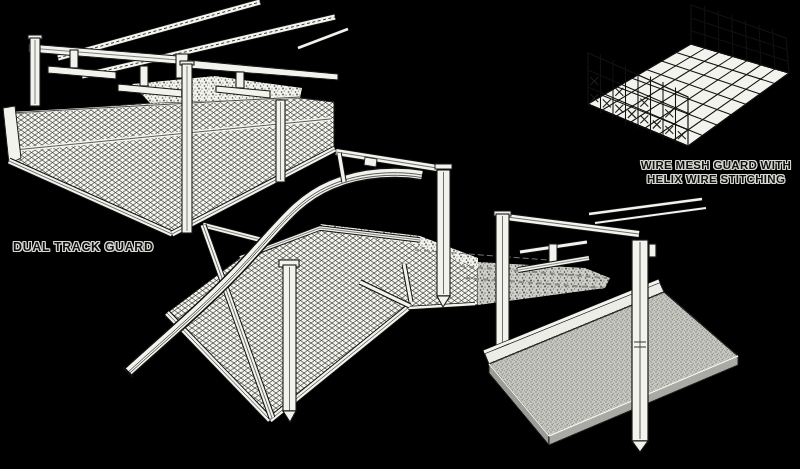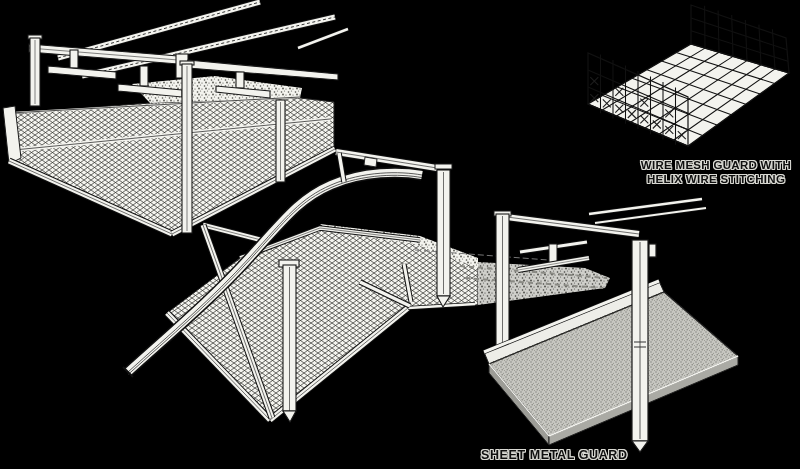--- a/index.html
+++ b/index.html
@@ -257,22 +257,22 @@
                  M85.3,125.8 L93.3,133.8 M93.3,125.8 L85.3,133.8
                  M97.8,131.1 L105.8,139.1 M105.8,131.1 L97.8,139.1"></path>
         <path d="M10.3,77.2 L18.3,85.2 M18.3,77.2 L10.3,85.2
                  M35.3,87.9 L43.3,95.9 M43.3,87.9 L35.3,95.9
                  M60.3,98.7 L68.3,106.7 M68.3,98.7 L60.3,106.7
                  M85.3,109.4 L93.3,117.4 M93.3,109.4 L85.3,117.4"></path>
       </g>
     </svg>
   </figure>
 
-
-
-  <div class="caption" style="left:481px;top:448px">SHEET METAL GUARD</div>
+  <div class="caption" style="left:13px;top:240px">DUAL TRACK GUARD</div>
+
+
 
   <div class="caption caption--small" style="left:630px;top:159px;width:172px">
     <div>WIRE MESH GUARD WITH</div>
     <div>HELIX WIRE STITCHING</div>
   </div>
 
 </div>
 
 </body></html>

